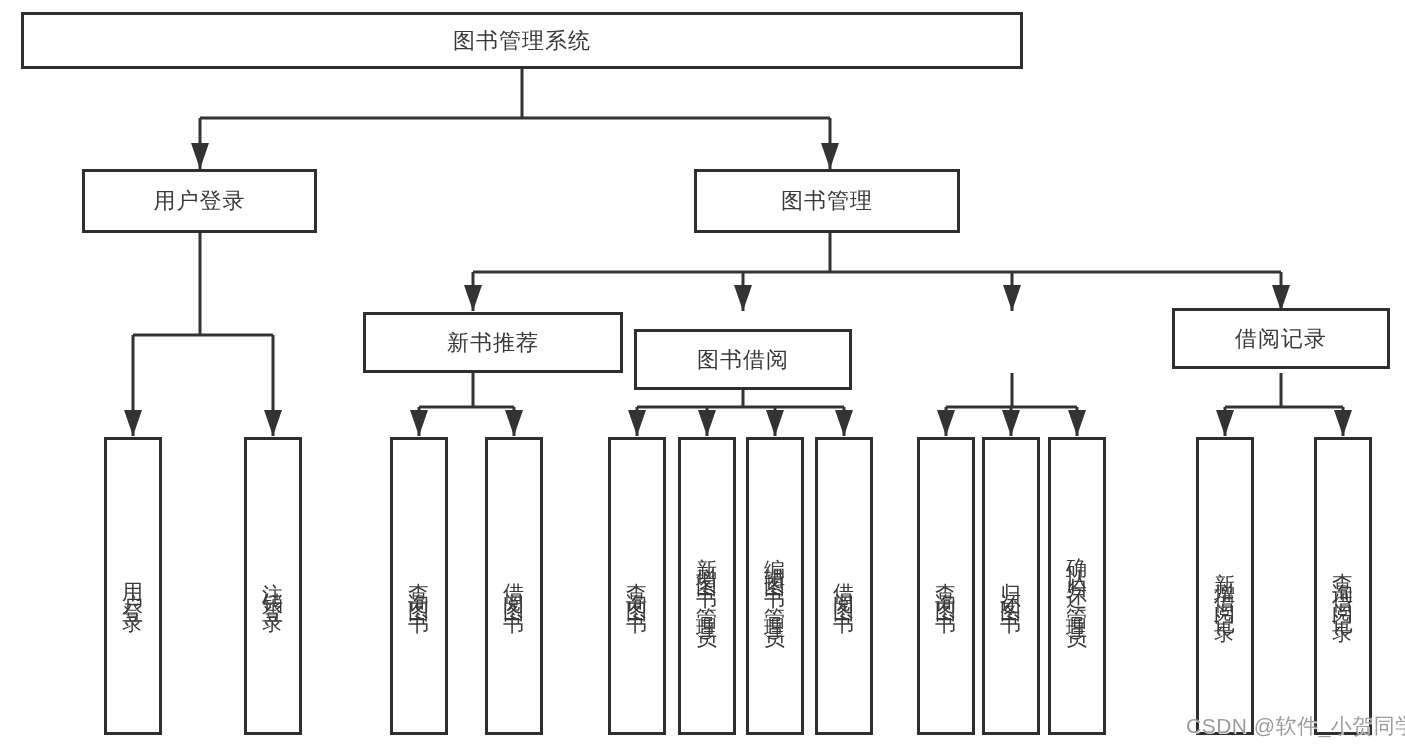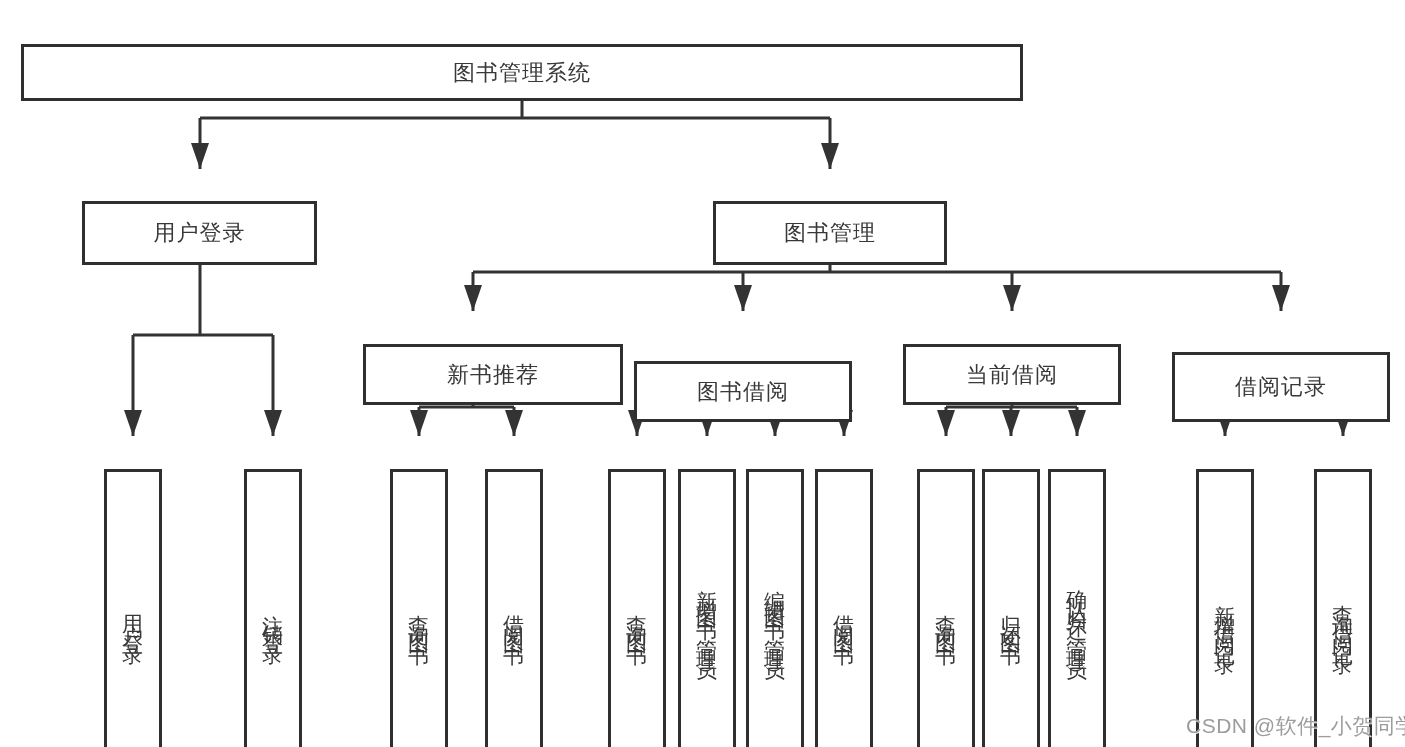--- a/index.html
+++ b/index.html
@@ -13,21 +13,20 @@
   .connectors{position:absolute;left:0;top:0;width:1405px;height:747px;z-index:1}
   .connectors path{stroke:var(--line,#333333);stroke-width:3;fill:none}
   .connectors polygon{fill:var(--line,#333333);stroke:none}
   .node{
     position:absolute;box-sizing:border-box;z-index:2;
     border:3px solid var(--node-border,#2f2f2f);
     background:#ffffff;
     display:flex;align-items:center;justify-content:center;
     font-size:22px;letter-spacing:1px;text-align:center;
     color:var(--text,#383838);
-    margin-top:32px;
   }
   .leaf{
     writing-mode:vertical-rl;
     font-size:21px;letter-spacing:10px;line-height:1;
   }
   .watermark{
     position:absolute;left:1186px;top:712px;z-index:5;
     font-size:21px;letter-spacing:0.5px;white-space:nowrap;
     color:var(--watermark,#9c9c9c);
     text-shadow:1px 1px 0 rgba(255,255,255,0.85);
@@ -73,26 +72,25 @@
     <polygon points="937,410 955,410 946,436"></polygon>
     <polygon points="1002,410 1020,410 1011,436"></polygon>
     <polygon points="1068,410 1086,410 1077,436"></polygon>
     <polygon points="1216,410 1234,410 1225,436"></polygon>
     <polygon points="1334,410 1352,410 1343,436"></polygon>
   </svg>
 
   <div class="node" style="left:21px;top:12px;width:1002px;height:57px">图书管理系统</div>
 
   <div class="node" style="left:82px;top:169px;width:235px;height:64px">用户登录</div>
-  <div class="node" style="left:713px;top:169px;width:234px;height:64px">图书管理</div>
+  <div class="node" style="left:694px;top:169px;width:266px;height:64px">图书管理</div>
 
   <div class="node" style="left:363px;top:312px;width:260px;height:61px">新书推荐</div>
   <div class="node" style="left:634px;top:329px;width:218px;height:61px">图书借阅</div>
-  <div class="node" style="left:903px;top:312px;width:218px;height:61px">当前借阅</div>
-  <div class="node" style="left:1172px;top:320px;width:218px;height:70px">借阅记录</div>
+  <div class="node" style="left:1172px;top:308px;width:218px;height:61px">借阅记录</div>
 
   <div class="node leaf" style="left:104px;top:437px;width:58px;height:298px">用户登录</div>
   <div class="node leaf" style="left:244px;top:437px;width:58px;height:298px">注销登录</div>
 
   <div class="node leaf" style="left:390px;top:437px;width:58px;height:298px">查询图书</div>
   <div class="node leaf" style="left:485px;top:437px;width:58px;height:298px">借阅图书</div>
 
   <div class="node leaf" style="left:608px;top:437px;width:58px;height:298px">查询图书</div>
   <div class="node leaf" style="left:678px;top:437px;width:58px;height:298px">新增图书（管理员）</div>
   <div class="node leaf" style="left:746px;top:437px;width:58px;height:298px">编辑图书（管理员）</div>

